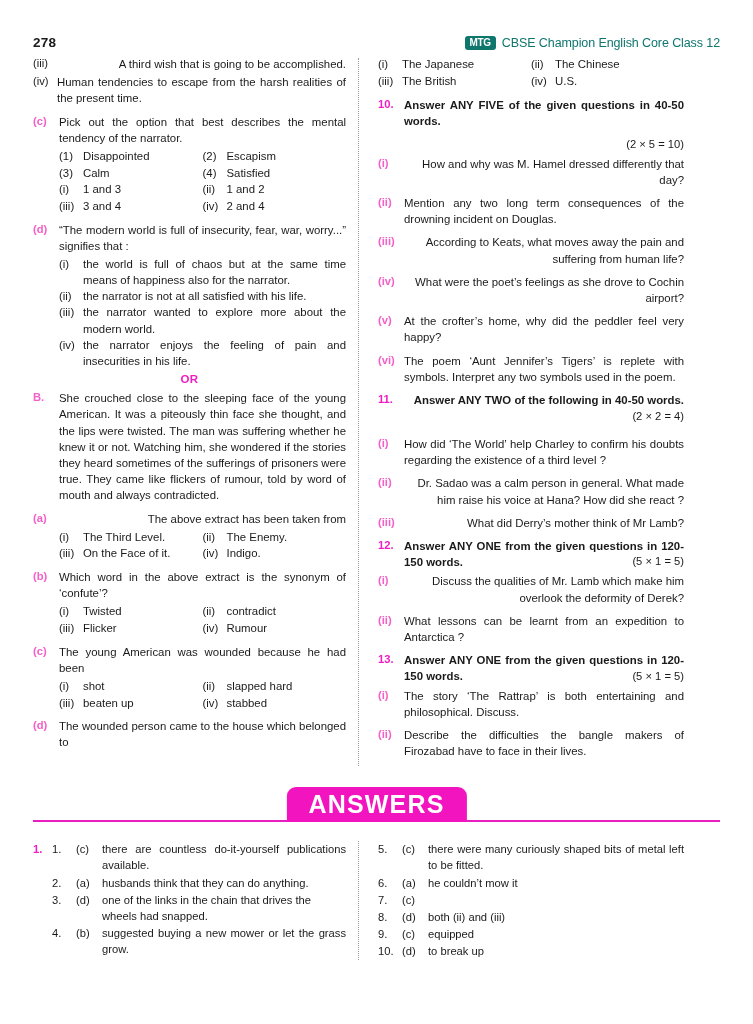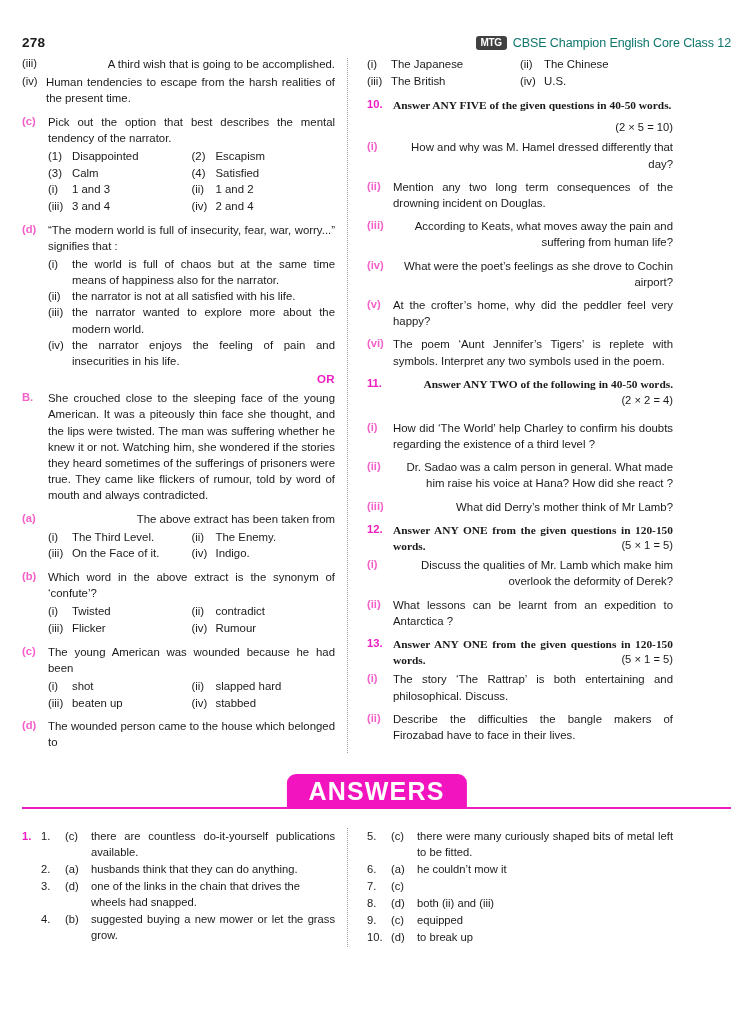--- a/index.html
+++ b/index.html
@@ -13,21 +13,21 @@
     font-family: "Liberation Sans", sans-serif;
     color: #1a1a1a;
     position: relative;
     overflow: hidden;
   }
   .page {
     width: 753px;
     height: 1024px;
     position: relative;
     box-sizing: border-box;
-    padding: 0 22px;
+    padding: 0 33px;
   }
 
   
   .header {
     height: 56px;
     display: flex;
     align-items: flex-end;
     justify-content: space-between;
     padding-bottom: 6px;
     box-sizing: border-box;
@@ -36,21 +36,21 @@
     font-size: 13.5px;
     font-weight: bold;
     letter-spacing: 0.2px;
   }
   .header-right {
     display: flex;
     align-items: center;
     gap: 6px;
   }
   .mtg-logo {
-    background: #404040;
+    background: #0f766e;
     color: #ffffff;
     font-size: 10px;
     font-weight: bold;
     border-radius: 3px;
     padding: 1px 5px 2px 5px;
     letter-spacing: -0.3px;
     line-height: 1.15;
   }
   .book-title {
     font-size: 12.5px;
@@ -98,21 +98,21 @@
     color: #1a1a1a;
     font-weight: normal;
   }
   .lbl.w26 { width: 26px; }
   .lbl.w24 { width: 24px; }
   .txt {
     flex: 1 1 auto;
     text-align: justify;
   }
   .txt.nojust { text-align: right; }
-  .txt.bold { font-weight: bold; font-family: Liberation Serif, serif; }
+  .txt.bold { font-weight: bold; }
   .roman-sub {
     display: flex;
     font-size: 11.4px;
     line-height: 1.42;
   }
   .roman-sub .rl {
     flex: 0 0 24px;
   }
   .roman-sub .rt {
     flex: 1 1 auto;
@@ -130,21 +130,21 @@
   }
   .opt {
     display: flex;
     width: 50%;
     box-sizing: border-box;
   }
   .opt .ol { flex: 0 0 24px; }
   .opt .ot { flex: 1 1 auto; }
 
   .or-line {
-    text-align: right;
+    text-align: center;
     color: #ee1ec2;
     font-weight: bold;
     font-size: 11.5px;
     margin: 4px 0 5px 0;
     letter-spacing: 0.4px;
   }
   .marks {
     text-align: right;
     font-size: 11.2px;
     margin-top: -16px;

